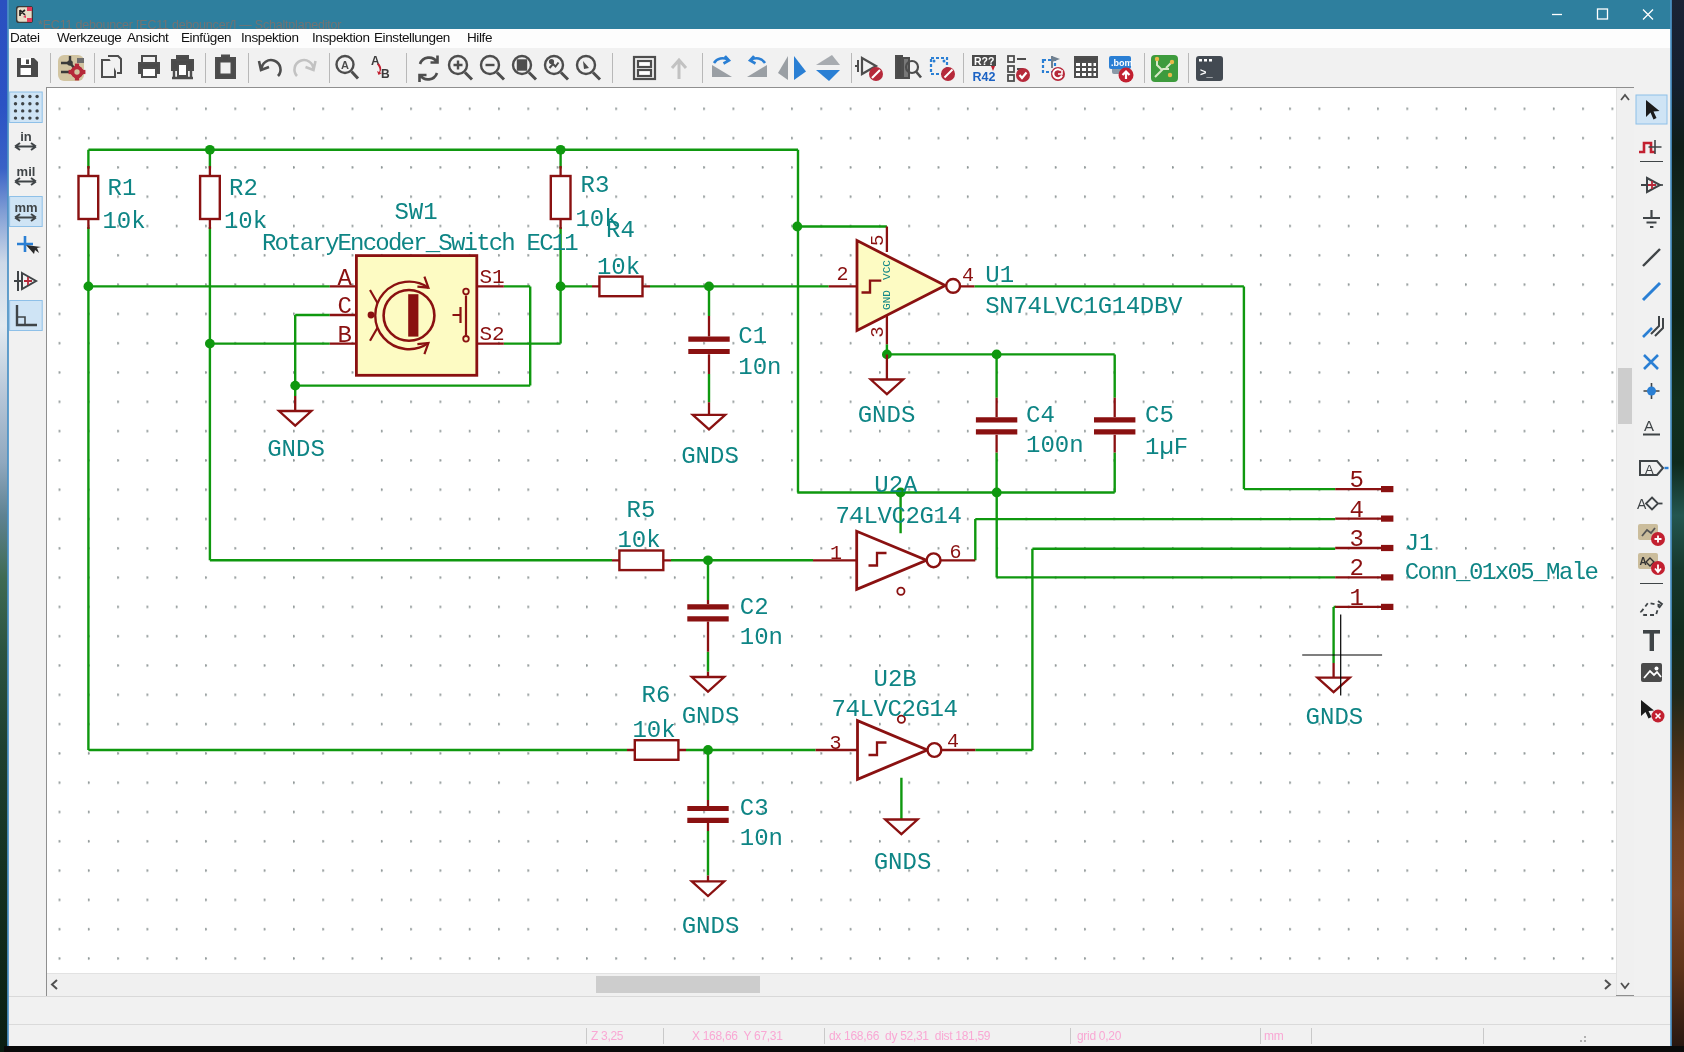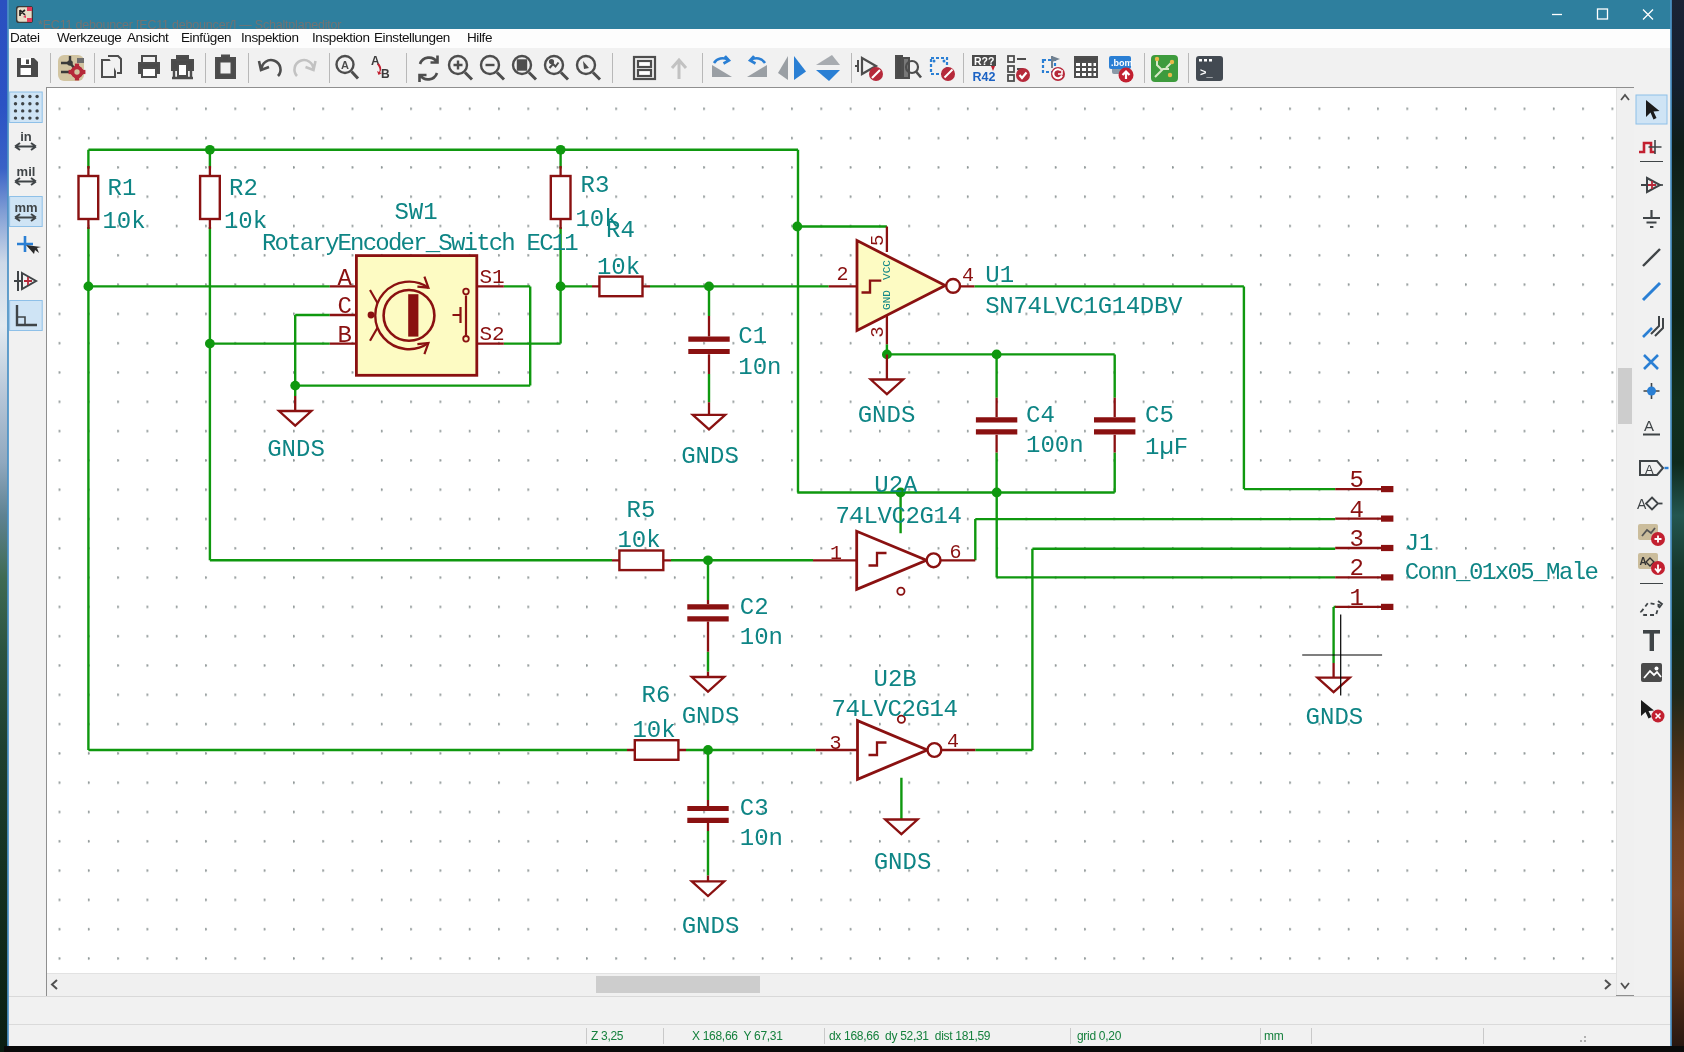--- a/index.html
+++ b/index.html
@@ -14,21 +14,21 @@
   #title{left:38px;top:18px;color:#737373;font-size:12.5px;letter-spacing:-0.2px;}
   #menubar{left:8px;top:29px;width:1663px;height:19px;background:#fdfdfd;}
   .mi{position:absolute;top:30px;font-size:13.5px;letter-spacing:-0.4px;color:#111;}
   #toolbar{left:8px;top:48px;width:1663px;height:40px;background:#f1f1f1;}
   #ltool{left:8px;top:88px;width:38px;height:908px;background:#f1f1f1;}
   #rtool{left:1634px;top:88px;width:37px;height:908px;background:#f1f1f1;}
   #canvasbox{left:46px;top:87px;width:1588px;height:909px;background:#f1f1f1;border:1px solid #8f8f8f;box-sizing:border-box;}
   #statusbar{left:8px;top:996px;width:1663px;height:50px;background:#f1f1f1;border-top:1px solid #d9d9d9;box-sizing:border-box;}
   #statusline{left:8px;top:1024px;width:1663px;height:1px;background:#dadada;}
   .sep{position:absolute;top:1028px;width:1px;height:16px;background:#c9c9c9;}
-  .st{position:absolute;top:1029px;font-size:12px;letter-spacing:-0.3px;color:#15803d;white-space:pre;}
+  .st{position:absolute;top:1029px;font-size:12px;letter-spacing:-0.3px;color:#f9a8d4;white-space:pre;}
   #blackstrip{left:4px;top:1046px;width:1680px;height:6px;background:#0a0a0a;}
   .tsep{position:absolute;top:53px;width:1px;height:30px;background:#b8b8b8;}
 </style>
 </head>
 <body>
 <div id="deskL" class="abs"></div>
 <div id="deskR" class="abs"></div>
 <div id="win" class="abs"></div>
 <div id="titlebar" class="abs"></div>
 <svg class="abs" style="left:16px;top:6px" width="17" height="17" viewBox="0 0 17 17">

